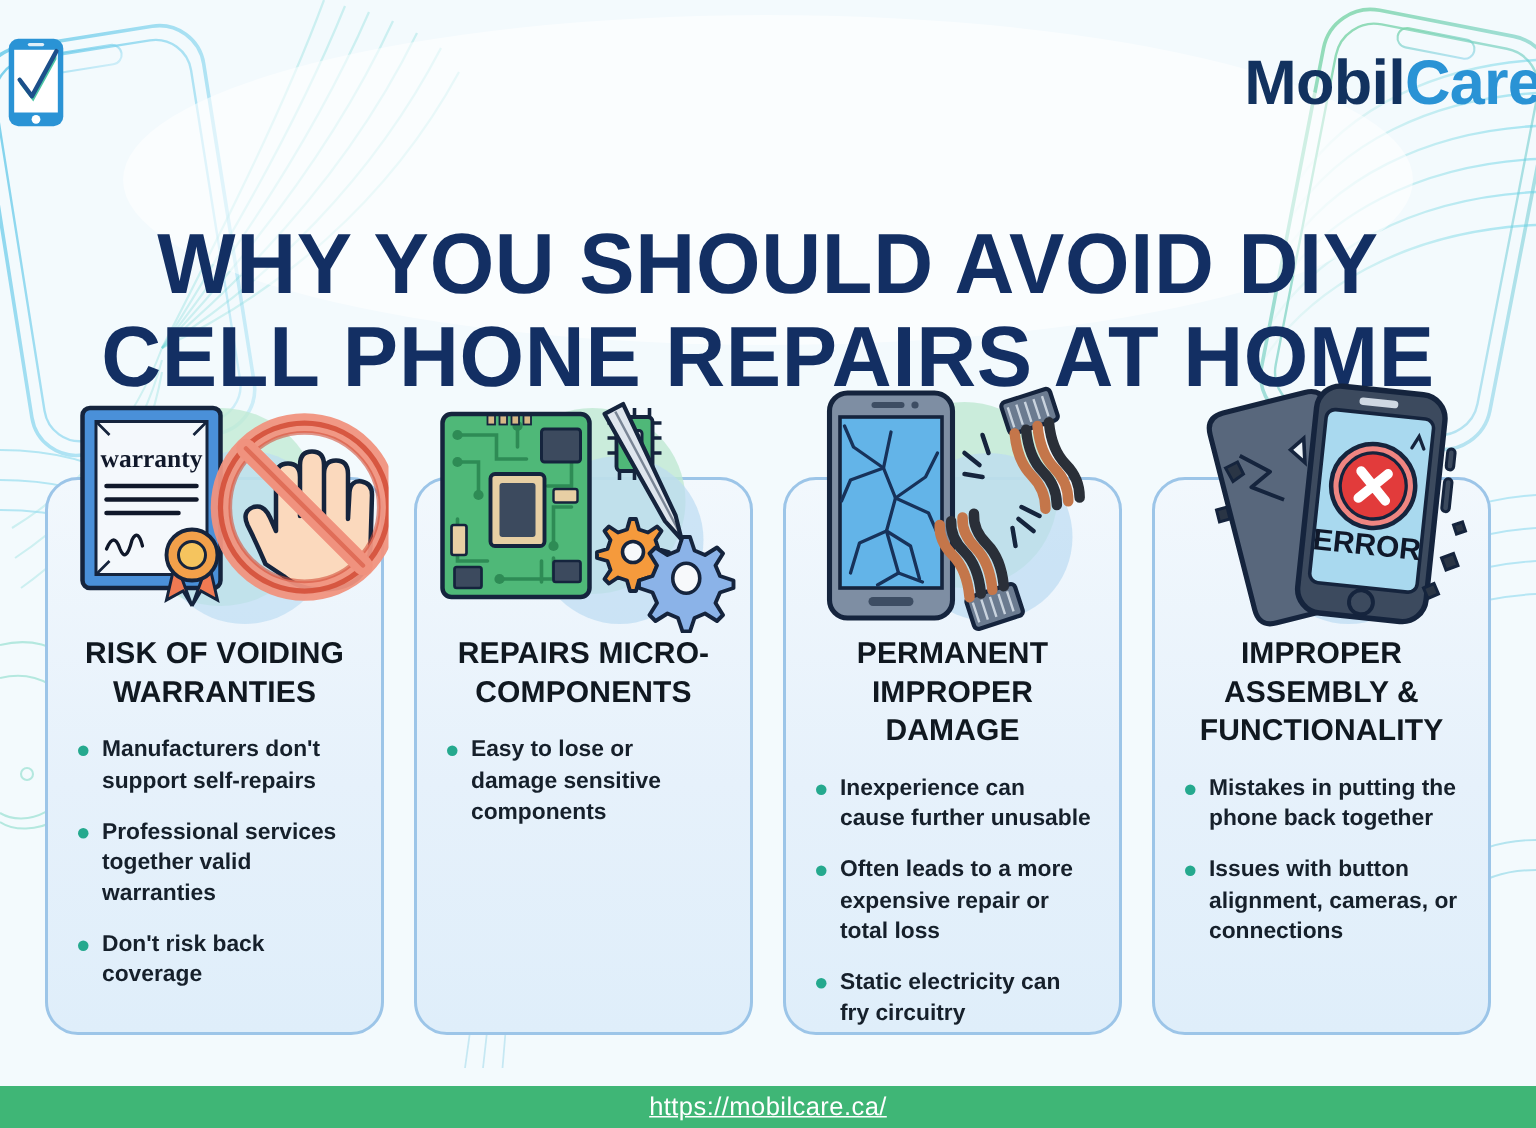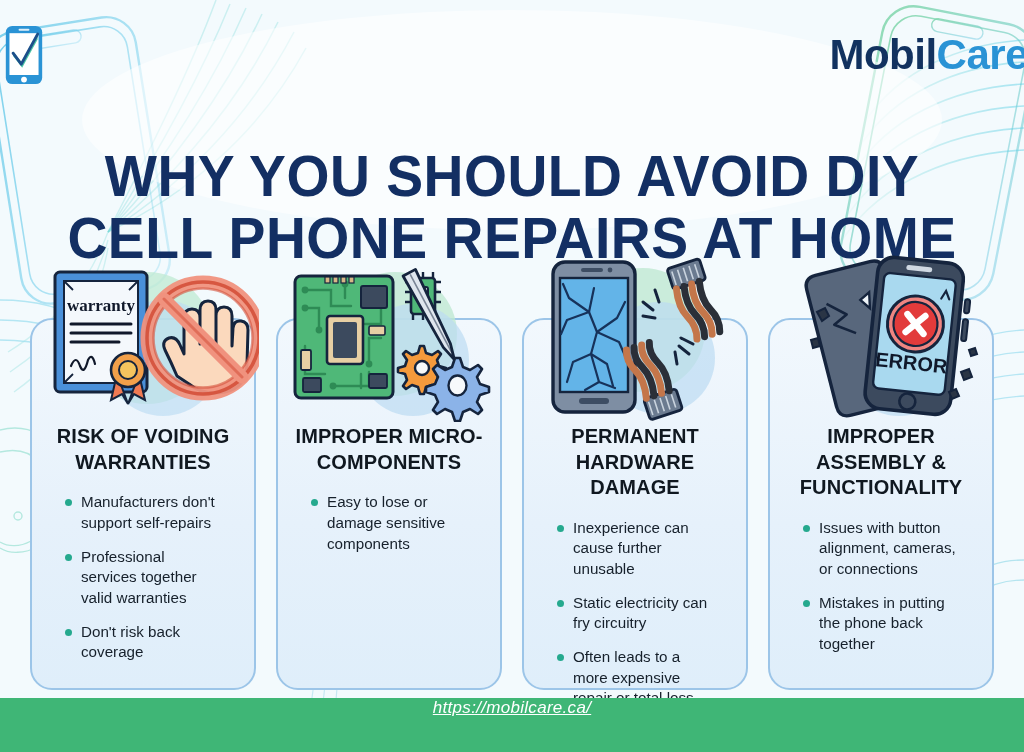--- a/index.html
+++ b/index.html
@@ -87,21 +87,21 @@
   }
   .card-title {
     color: #101820;
     font-weight: 700;
     font-size: 20px;
     line-height: 1.28;
     text-align: center;
     letter-spacing: 0.1px;
     margin: 0 0 15px 0;
   }
-  .bullets { margin: 17px; padding: 0; list-style: none; }
+  .bullets { margin: 4px; padding: 0; list-style: none; font-weight: bold; }
   .bullet {
     position: relative;
     padding-left: 18px;
     margin-bottom: 13px;
     color: #16202b;
     font-size: 15.2px;
     line-height: 1.36;
   }
   .bullet:last-child { margin-bottom: 0; }
   .bullet .dot {
@@ -125,25 +125,25 @@
     pointer-events: none;
   }
   .illo svg { width: 100%; height: 100%; display: block; }
 
   
   .footer {
     position: absolute;
     left: 0;
     bottom: 0;
     width: 1024px;
-    height: 54px;
+    height: 28px;
     background: #3fb676;
     display: flex;
+    align-items: center;
     justify-content: center;
-    font-style: italic;
   }
   .footer-url {
     color: #ffffff;
     font-size: 17px;
     letter-spacing: 0.3px;
   }
 </style>
 </head>
 <body>
 
@@ -364,21 +364,21 @@
           <g transform="translate(126,92)">
             <path d="M21 0 l4 0 l2 7 l6 2 l6 -4 l3 3 l-4 6 l2 6 l7 2 l0 4 l-7 2 l-2 6 l4 6 l-3 3 l-6 -4 l-6 2 l-2 7 l-4 0 l-2 -7 l-6 -2 l-6 4 l-3 -3 l4 -6 l-2 -6 l-7 -2 l0 -4 l7 -2 l2 -6 l-4 -6 l3 -3 l6 4 l6 -2 z" fill="#f59a3c" stroke="#15243d" stroke-width="2.6" stroke-linejoin="round"></path>
             <circle cx="23" cy="22" r="7" fill="#f7f9fb" stroke="#15243d" stroke-width="2.4"></circle>
           </g>
           <g transform="translate(156,104)">
             <path d="M26 0 l5 0 l3 9 l7 3 l8 -5 l4 4 l-5 8 l3 7 l9 3 l0 5 l-9 3 l-3 7 l5 8 l-4 4 l-8 -5 l-7 3 l-3 9 l-5 0 l-3 -9 l-7 -3 l-8 5 l-4 -4 l5 -8 l-3 -7 l-9 -3 l0 -5 l9 -3 l3 -7 l-5 -8 l4 -4 l8 5 l7 -3 z" fill="#8bb3e8" stroke="#15243d" stroke-width="2.6" stroke-linejoin="round"></path>
             <ellipse cx="28.5" cy="27.5" rx="9" ry="10" fill="#f7f9fb" stroke="#15243d" stroke-width="2.4"></ellipse>
           </g>
         </svg>
       </div>
-      <div class="card-title">IMPROPER MICRO-COMPONENTS</div>
+      <div class="card-title">REPAIRS MICRO-COMPONENTS</div>
       <ul class="bullets">
         <li class="bullet"><span class="dot"></span><span>Easy to lose or damage sensitive components</span></li>
       </ul>
     </div>
 
     <div class="card">
       <div class="illo">
         <svg viewBox="0 0 232 168" xmlns="http://www.w3.org/2000/svg">
           <circle cx="124" cy="76" r="62" fill="#bfe9d2" opacity="0.8"></circle>
           <circle cx="140" cy="104" r="56" fill="#bcdcf2" opacity="0.7"></circle>
@@ -427,25 +427,25 @@
           <g stroke="#15243d" stroke-width="3" stroke-linecap="round">
             <path d="M134 56 L 124 48"></path>
             <path d="M136 64 L 124 62"></path>
             <path d="M140 48 L 136 36"></path>
             <path d="M162 84 L 174 90"></path>
             <path d="M160 92 L 170 100"></path>
             <path d="M156 98 L 158 110"></path>
           </g>
         </svg>
       </div>
-      <div class="card-title">PERMANENT HARDWARE DAMAGE</div>
+      <div class="card-title">PERMANENT IMPROPER DAMAGE</div>
       <ul class="bullets">
         <li class="bullet"><span class="dot"></span><span>Inexperience can cause further unusable</span></li>
+        <li class="bullet"><span class="dot"></span><span>Often leads to a more expensive repair or total loss</span></li>
         <li class="bullet"><span class="dot"></span><span>Static electricity can fry circuitry</span></li>
-        <li class="bullet"><span class="dot"></span><span>Often leads to a more expensive repair or total loss</span></li>
       </ul>
     </div>
 
     <div class="card">
       <div class="illo">
         <svg viewBox="0 0 232 168" xmlns="http://www.w3.org/2000/svg">
           <circle cx="120" cy="78" r="62" fill="#bfe9d2" opacity="0.8"></circle>
           <circle cx="134" cy="106" r="56" fill="#bcdcf2" opacity="0.7"></circle>
 
           <g transform="rotate(-10 98 84)">
@@ -473,22 +473,22 @@
             <path d="M52 58 l 8 -4 l 4 8 l -7 5 z"></path>
             <path d="M46 86 l 7 -2 l 2 8 l -7 2 z"></path>
             <path d="M196 118 l 8 -3 l 3 8 l -8 3 z"></path>
             <path d="M184 138 l 7 -3 l 3 7 l -7 3 z"></path>
             <path d="M204 96 l 6 -2 l 2 6 l -6 2 z"></path>
           </g>
         </svg>
       </div>
       <div class="card-title">IMPROPER ASSEMBLY &amp; FUNCTIONALITY</div>
       <ul class="bullets">
+        <li class="bullet"><span class="dot"></span><span>Mistakes in putting the phone back together</span></li>
         <li class="bullet"><span class="dot"></span><span>Issues with button alignment, cameras, or connections</span></li>
-        <li class="bullet"><span class="dot"></span><span>Mistakes in putting the phone back together</span></li>
       </ul>
     </div>
 
   </div>
 
   <div class="footer">
     <a class="footer-url" href="#">https://mobilcare.ca/</a>
   </div>
 
 </div>

